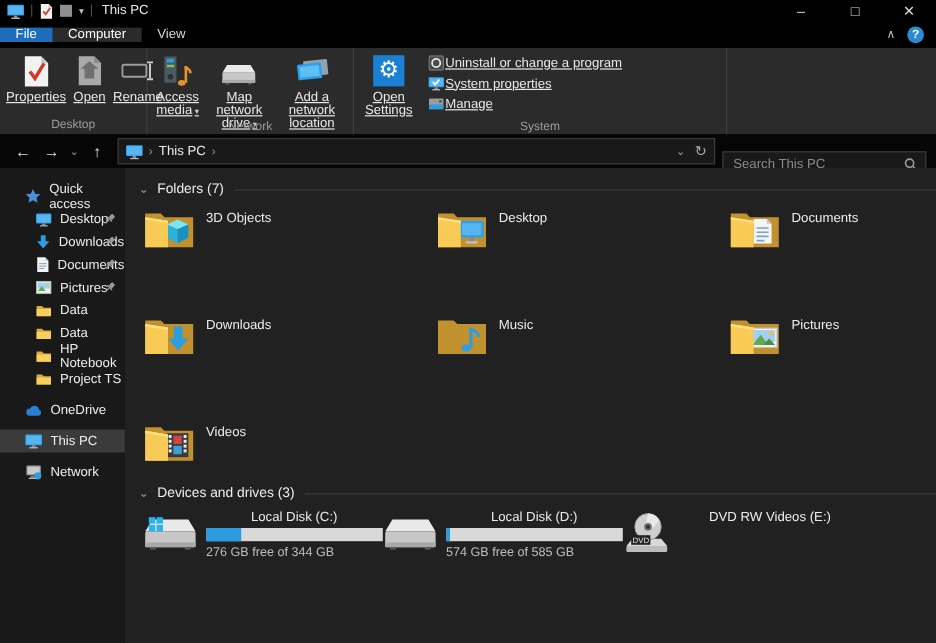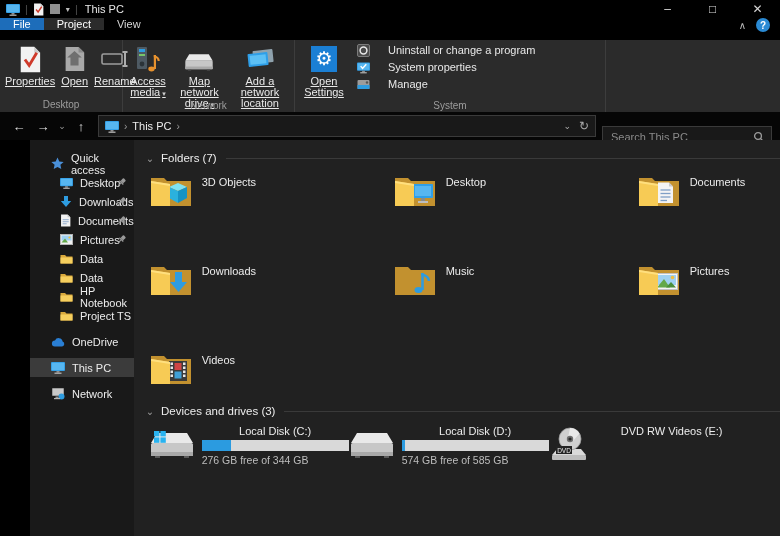--- a/index.html
+++ b/index.html
@@ -12,21 +12,21 @@
   .titlebar{height:18px;display:flex;align-items:center;padding-left:6px;background:#000;}
   .titlebar .sep{color:#4d4d4d;font-size:11px;margin:0 5px;}
   .titlebar .qat{display:flex;align-items:center;gap:5px;}
   .title-text{font-size:11px;color:#e8e8e8;margin-left:2px;}
   .wctrls{margin-left:auto;display:flex;height:18px;}
   .wctrl{width:45px;display:flex;align-items:center;justify-content:center;
          font-size:12px;color:#d8d8d8;cursor:default;}
   .ddglyph{color:#bdbdbd;font-size:8px;}
 
   
-  .tabrow{height:22px;background:#000;display:flex;align-items:flex-start;position:relative;}
+  .tabrow{height:22px;background:#000;display:flex;align-items:center;position:relative;}
   .tab{padding:0 13px;display:flex;align-items:center;font-size:11px;color:#d6d6d6;}
   .tab.file{background:#1d6dba;color:#fff;}
   .tab.active{background:#2b2b2b;color:#fff;}
   .tabrow-right{margin-left:auto;display:flex;align-items:center;gap:10px;padding-right:10px;}
   .collapse{color:#bdbdbd;font-size:10px;}
   .helpdot{width:14px;height:14px;border-radius:50%;background:#2a8ad4;color:#fff;
            font-size:10px;font-weight:bold;display:flex;align-items:center;justify-content:center;}
 
   
   .ribbon{height:72px;background:#2b2b2b;display:flex;}
@@ -35,42 +35,42 @@
   .rgroup.net{width:171px;}
   .rgroup.sys{width:310px;}
   .rbody{height:56px;display:flex;align-items:flex-start;padding:3px 2px 0 2px;}
   .rcaption{height:16px;display:flex;align-items:center;justify-content:center;
             font-size:10px;color:#9d9d9d;}
   .bigbtn{display:flex;flex-direction:column;align-items:center;padding:1px 3px;text-align:center;}
   .bigbtn .ic{height:30px;display:flex;align-items:center;justify-content:center;}
   .bigbtn .lbl{font-size:11px;line-height:11px;color:#e8e8e8;margin-top:2px;text-decoration:underline;}
   .dd{font-size:7px;color:#cfcfcf;margin-left:2px;}
   .sys-right{display:flex;flex-direction:column;justify-content:flex-start;margin-left:6px;padding-top:1px;}
-  .smallbtn{display:flex;align-items:flex-start;gap:18px;height:17px;font-size:11px;color:#e8e8e8;}
+  .smallbtn{display:flex;align-items:center;gap:1px;height:17px;font-size:11px;color:#e8e8e8;text-decoration:underline;}
   .settings-sq{width:26px;height:26px;background:#1b7fd4;display:flex;align-items:center;
                justify-content:center;color:#fff;font-size:19px;line-height:26px;}
 
   
   .addressrow{height:28px;background:#060606;display:flex;align-items:center;padding:0 8px;gap:2px;}
   .navbtn{width:22px;text-align:center;font-size:13px;color:#e0e0e0;}
   .navdd{width:12px;text-align:center;font-size:9px;color:#9a9a9a;}
   .addrfield{flex:1;height:20px;border:1px solid #3a3a3a;background:#191919;display:flex;
              align-items:center;padding:0 6px;gap:5px;margin:0 4px;}
   .crumb{font-size:11px;color:#ededed;}
   .crumb-sep{font-size:10px;color:#9a9a9a;}
   .addr-right{margin-left:auto;display:flex;align-items:center;gap:8px;}
   .addr-right span{color:#ababab;}
   .searchbox{width:156px;height:20px;border:1px solid #3a3a3a;background:#191919;display:flex;
              align-items:center;padding:0 6px;margin-top:22px;}
   .searchbox input{flex:1;background:transparent;border:none;outline:none;font-size:11px;
                    color:#cfcfcf;font-family:"Liberation Sans",sans-serif;min-width:0;}
   .searchbox input::placeholder{color:#8b8b8b;}
 
   
-  .content{display:flex;height:396px;padding-left:30px;}
+  .content{display:flex;height:396px;}
   .sidebar{width:126px;background:#191919;padding-top:14px;box-sizing:border-box;}
   .srow{height:19px;display:flex;align-items:center;gap:7px;font-size:11px;color:#ececec;
         padding-left:30px;position:relative;}
   .srow.top{padding-left:21px;}
   .srow.gap{margin-top:7px;}
   .srow.selected{background:#3b3b3b;}
   .srow .pin{position:absolute;right:7px;top:4px;}
 
   .main{flex:1;background:#212121;padding:12px 14px 0 12px;box-sizing:border-box;}
   .sec-header{display:flex;align-items:center;}
@@ -159,21 +159,21 @@
     <span class="title-text">This PC</span>
     <div class="wctrls">
       <div class="wctrl">–</div>
       <div class="wctrl">□</div>
       <div class="wctrl">✕</div>
     </div>
   </div>
 
   <div class="tabrow">
     <div class="tab file">File</div>
-    <div class="tab active">Project</div>
+    <div class="tab active">Computer</div>
     <div class="tab">View</div>
     <div class="tabrow-right">
       <span class="collapse">∧</span>
       <span class="helpdot">?</span>
     </div>
   </div>
 
   <div class="ribbon">
 
     <div class="rgroup loc">

